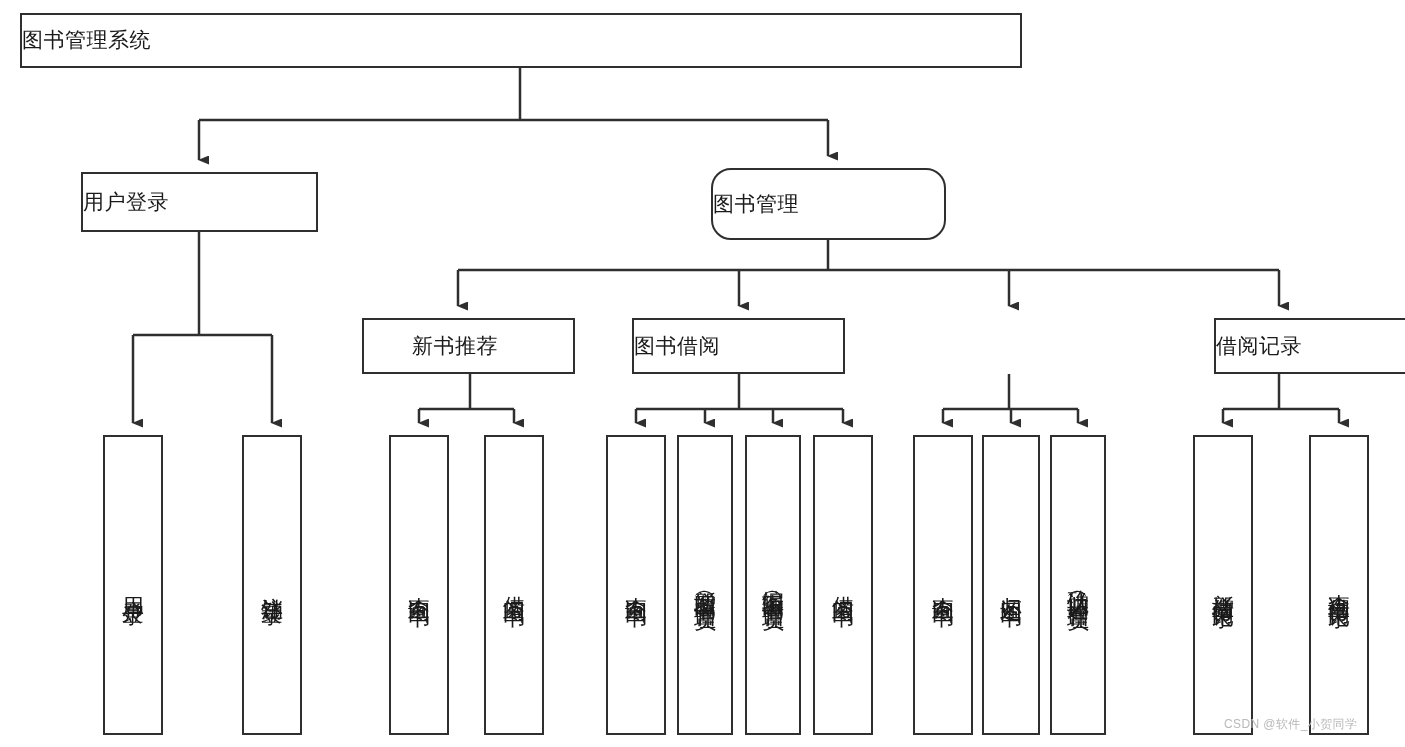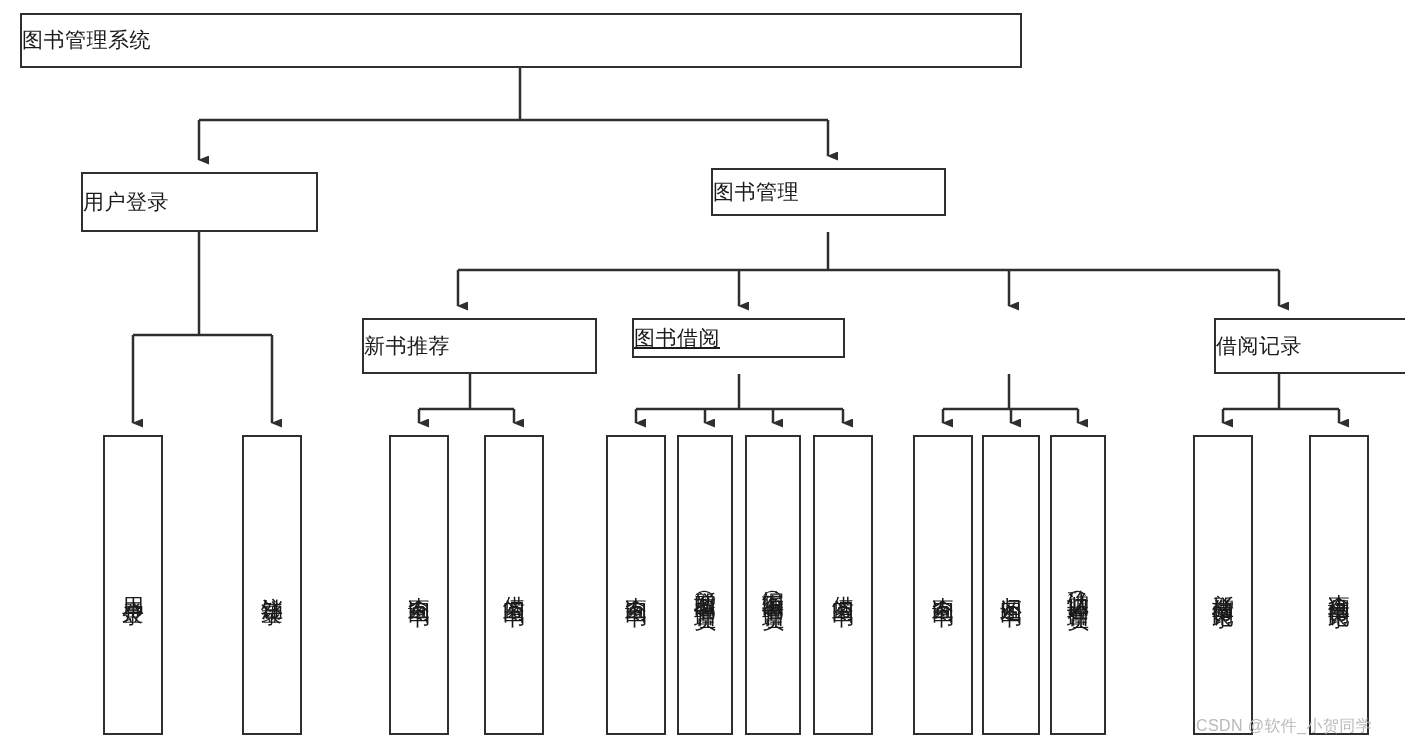--- a/index.html
+++ b/index.html
@@ -48,24 +48,25 @@
   .node.leaf .lbl {
     writing-mode: vertical-rl;
     text-orientation: upright;
     font-size: 22px;
     letter-spacing: 3px;
     line-height: 1.0;
     white-space: nowrap;
   }
   .watermark {
     position: absolute;
-    font-size: 16px;
+    font-size: 12px;
     color: #b9b9b9;
     white-space: nowrap;
     letter-spacing: 0.4px;
+    padding-left: 28px;
   }
 </style>
 </head>
 <body>
 
 <div id="canvas">
 
   <svg class="edges" viewBox="0 0 1405 747" xmlns="http://www.w3.org/2000/svg">
     <defs>
       <marker id="arrow" markerWidth="9" markerHeight="11" refX="4.5" refY="10" orient="auto" markerUnits="userSpaceOnUse">
@@ -116,28 +117,28 @@
     </g>
   </svg>
 
   <div class="node" id="n-root" style="left: 20px; top: 13px; width: 1002px; height: 55px;">
     <span class="lbl">图书管理系统</span>
   </div>
 
   <div class="node" id="n-l2-0" style="left: 81px; top: 172px; width: 237px; height: 60px;">
     <span class="lbl">用户登录</span>
   </div>
-  <div class="node" id="n-l2-1" style="left: 711px; top: 168px; width: 235px; height: 48px;">
+  <div class="node" id="n-l2-1" style="left: 711px; top: 168px; width: 235px; height: 72px; border-radius: 20px;">
     <span class="lbl">图书管理</span>
   </div>
 
-  <div class="node" id="n-l3-0" style="left: 362px; top: 318px; width: 235px; height: 56px;">
+  <div class="node" id="n-l3-0" style="left: 362px; top: 318px; width: 213px; height: 56px; padding-left: 48px;">
     <span class="lbl">新书推荐</span>
   </div>
-  <div class="node" id="n-l3-1" style="left: 632px; top: 318px; width: 213px; height: 40px; text-decoration: underline;">
+  <div class="node" id="n-l3-1" style="left: 632px; top: 318px; width: 213px; height: 56px;">
     <span class="lbl">图书借阅</span>
   </div>
   <div class="node" id="n-l3-3" style="left: 1214px; top: 318px; width: 218px; height: 56px;">
     <span class="lbl">借阅记录</span>
   </div>
 
   <div class="node leaf" id="n-lf-0" style="left: 103px; top: 435px; width: 60px; height: 300px;">
     <span class="lbl">用户登录</span>
   </div>
   <div class="node leaf" id="n-lf-1" style="left: 242px; top: 435px; width: 60px; height: 300px;">

